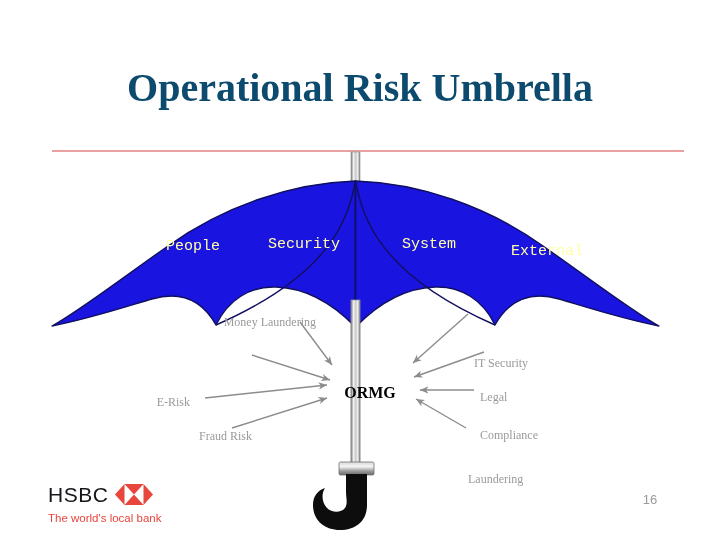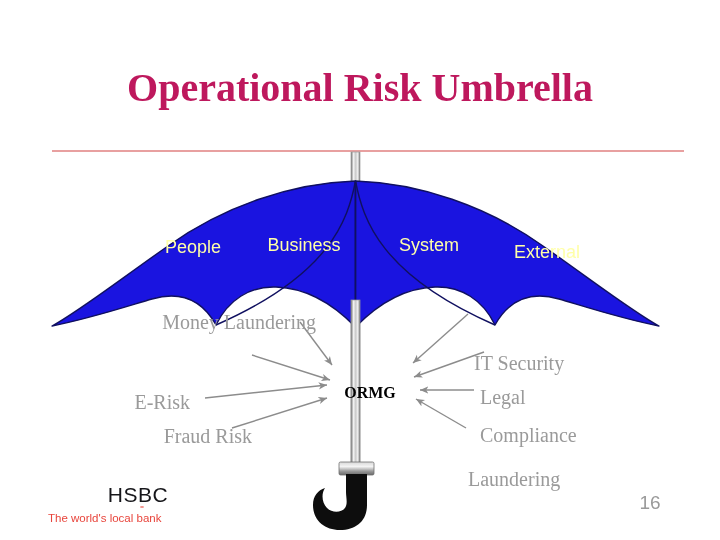--- a/index.html
+++ b/index.html
@@ -22,21 +22,21 @@
   #slide-title {
     position: absolute;
     left: 0;
     top: 64px;
     width: 720px;
     text-align: center;
     font-family: "Liberation Serif", "DejaVu Serif", serif;
     font-weight: bold;
     font-size: 40px;
     line-height: 48px;
-    color: #be185d;
+    color: #0c4a6e;
     letter-spacing: 0px;
     white-space: nowrap;
   }
 
   
   #title-rule {
     position: absolute;
     left: 52px;
     top: 150px;
     width: 632px;
@@ -49,37 +49,37 @@
     position: absolute;
     left: 0;
     top: 0;
     width: 720px;
     height: 540px;
   }
 
   
   .canopy-label {
     position: absolute;
-    font-family: Liberation Sans, sans-serif;
-    font-size: 18px;
+    font-family: Liberation Mono, monospace;
+    font-size: 15px;
     line-height: 22px;
     color: #ffffa8;
     white-space: nowrap;
     text-align: center;
   }
   #canopy-label-0 { left: 146px; top: 236px; width: 94px; }
   #canopy-label-1 { left: 254px; top: 234px; width: 100px; }
   #canopy-label-2 { left: 380px; top: 234px; width: 98px; }
   #canopy-label-3 { left: 498px; top: 241px; width: 98px; }
 
   
   .risk-label {
     position: absolute;
     font-family: "Liberation Serif", "DejaVu Serif", serif;
-    font-size: 20px;
+    font-size: 12px;
     line-height: 24px;
     color: #9a9a9a;
     white-space: nowrap;
   }
   .risk-label.left  { text-align: right; }
   .risk-label.right { text-align: left; margin-top: 43px; }
 
   #risk-left-0  { left: 0px;   top: 310px; width: 316px; }
   #risk-left-1  { left: 0px;   top: 344px; width: 260px; }
   #risk-left-2  { left: 0px;   top: 390px; width: 190px; }
@@ -108,23 +108,21 @@
   
   #hsbc-logo {
     position: absolute;
     left: 48px;
     top: 484px;
     width: 180px;
     height: 46px;
   }
   #hsbc-wordmark-row {
     display: flex;
-    align-items: center;
     height: 24px;
-    flex-direction: column;
   }
   #hsbc-wordmark {
     font-family: "Liberation Sans", "DejaVu Sans", sans-serif;
     font-size: 21px;
     font-weight: normal;
     letter-spacing: 0.5px;
     color: #16161a;
     line-height: 22px;
   }
   #hsbc-hex-icon {
@@ -142,21 +140,21 @@
   }
 
   
   #page-number {
     position: absolute;
     left: 620px;
     top: 492px;
     width: 60px;
     text-align: center;
     font-family: "Liberation Sans", "DejaVu Sans", sans-serif;
-    font-size: 19px;
+    font-size: 13px;
     color: #9a9a9a;
   }
 </style>
 </head>
 <body>
 
 <div id="slide">
 
   <div id="slide-title">Operational Risk Umbrella</div>
 
@@ -242,21 +240,21 @@
 
     <g stroke="#8c8c8c" stroke-width="1.4" fill="none">
       <line x1="468" y1="314" x2="413" y2="363" marker-end="url(#arrowhead)"></line>
       <line x1="484" y1="352" x2="414" y2="377" marker-end="url(#arrowhead)"></line>
       <line x1="474" y1="390" x2="420" y2="390" marker-end="url(#arrowhead)"></line>
       <line x1="466" y1="428" x2="416" y2="399" marker-end="url(#arrowhead)"></line>
     </g>
   </svg>
 
   <div class="canopy-label" id="canopy-label-0">People</div>
-  <div class="canopy-label" id="canopy-label-1">Business</div>
+  <div class="canopy-label" id="canopy-label-1">Security</div>
   <div class="canopy-label" id="canopy-label-2">System</div>
   <div class="canopy-label" id="canopy-label-3">External</div>
 
   <div class="risk-label left" id="risk-left-0">Money Laundering</div>
   <div class="risk-label left" id="risk-left-2">E-Risk</div>
   <div class="risk-label left" id="risk-left-3">Fraud Risk</div>
 
   <div class="risk-label right" id="risk-right-0">IT Security</div>
   <div class="risk-label right" id="risk-right-2">Compliance</div>
   <div class="risk-label right" id="risk-right-1">Legal</div>

